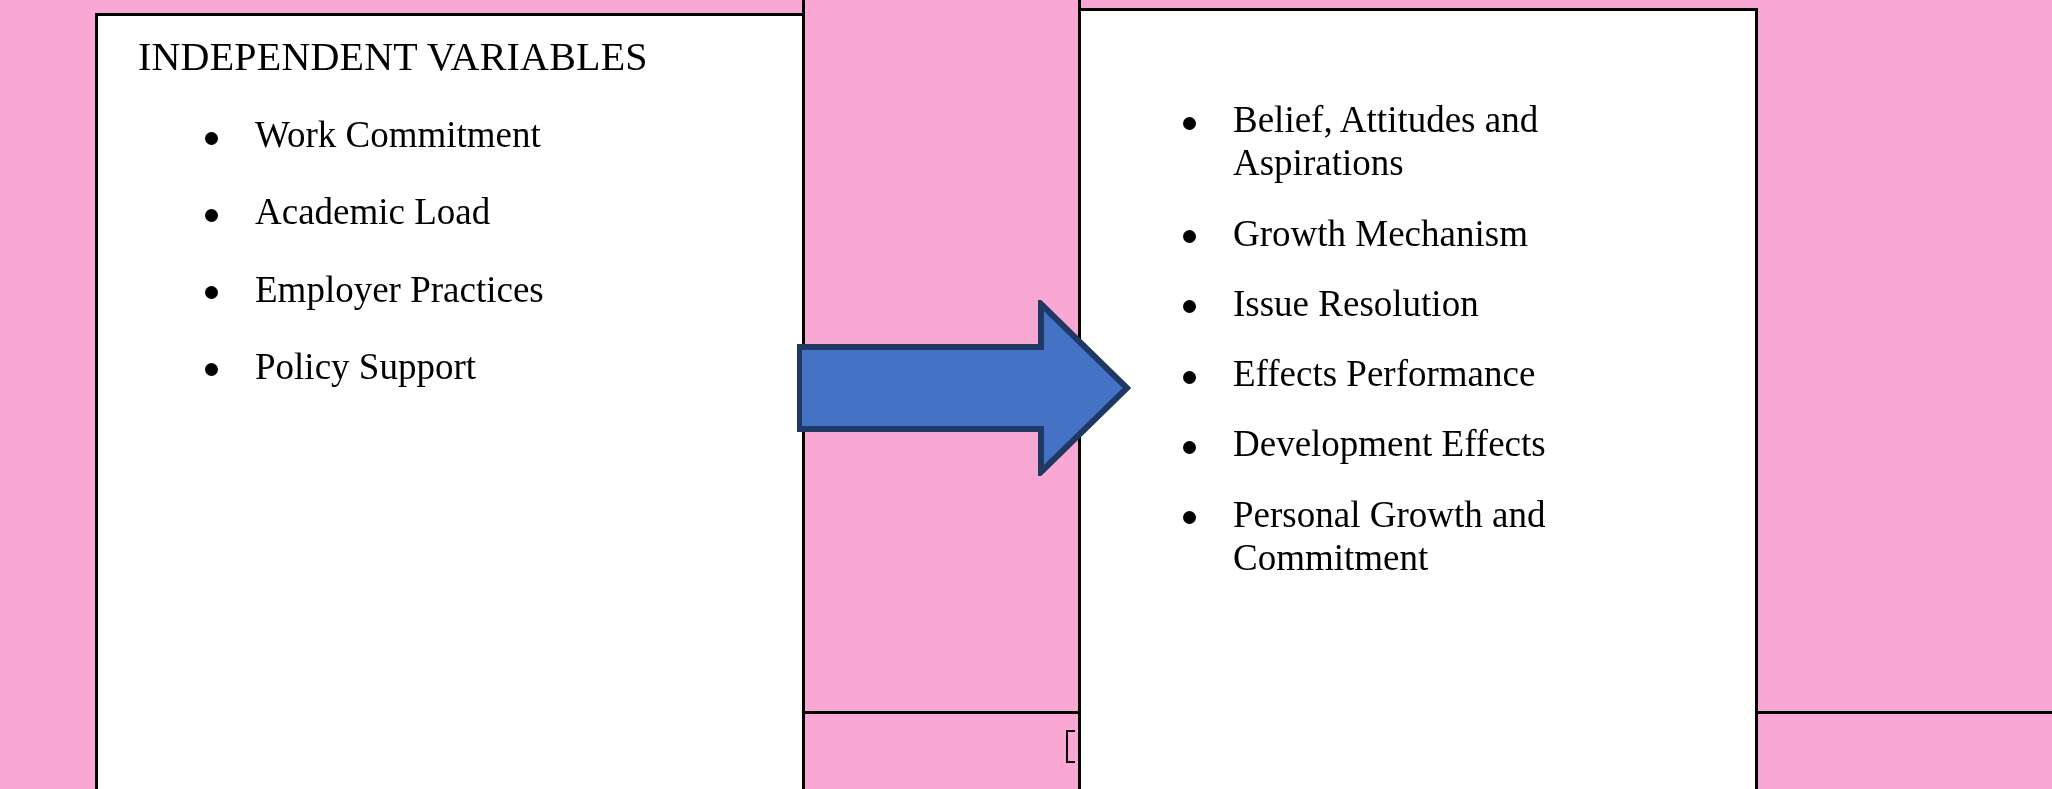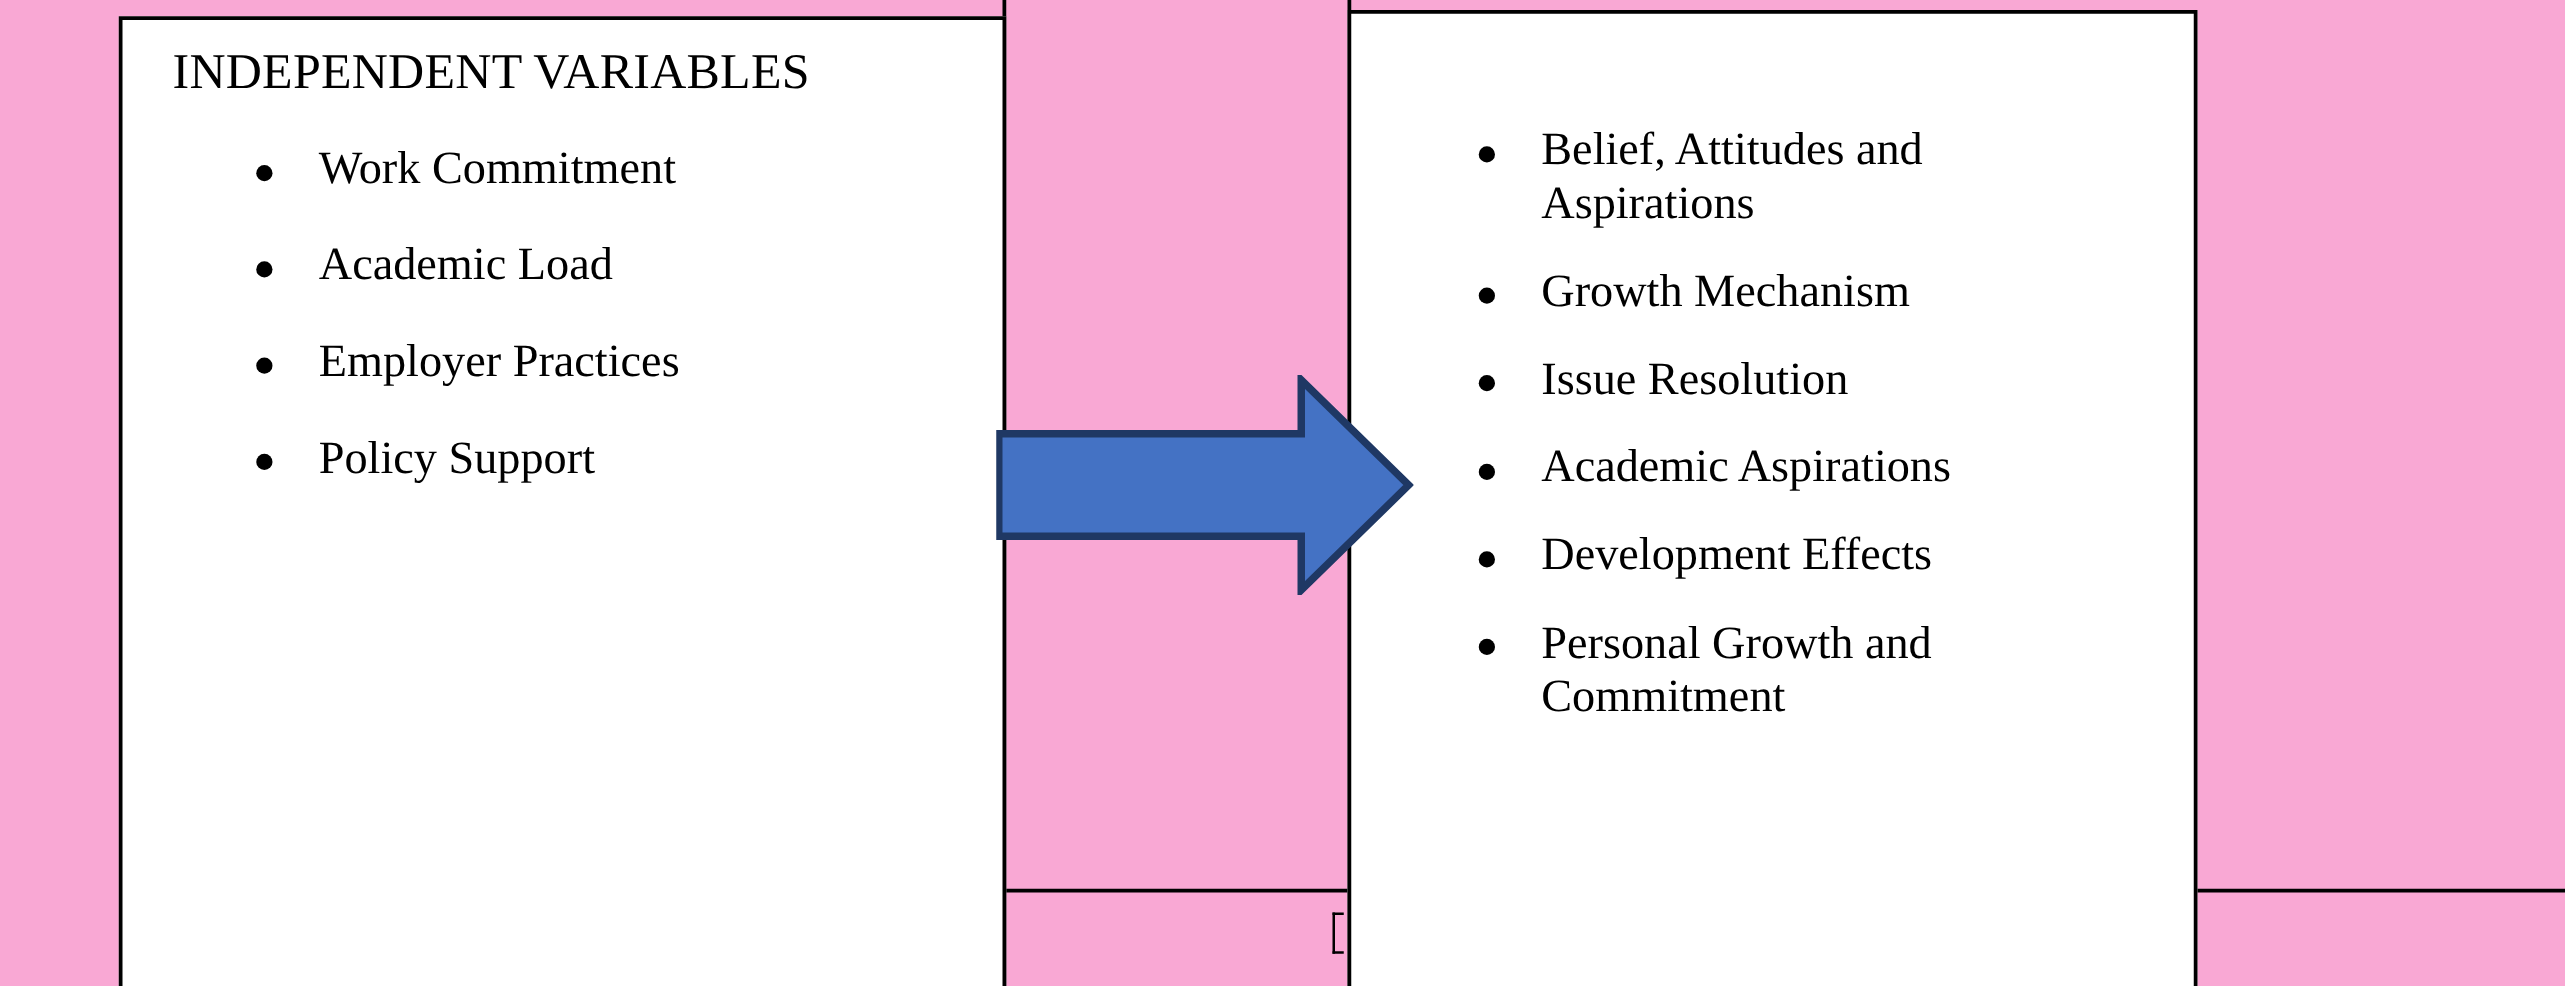--- a/index.html
+++ b/index.html
@@ -182,21 +182,21 @@
       <li>
         <span class="bullet"></span>
         <span>Growth Mechanism</span>
       </li>
       <li>
         <span class="bullet"></span>
         <span>Issue Resolution</span>
       </li>
       <li>
         <span class="bullet"></span>
-        <span> Academic Aspirations</span>
+        <span> Effects Performance</span>
       </li>
       <li>
         <span class="bullet"></span>
         <span>Development Effects</span>
       </li>
       <li>
         <span class="bullet"></span>
         <span>Personal Growth and Commitment</span>
       </li>
     </ul>

